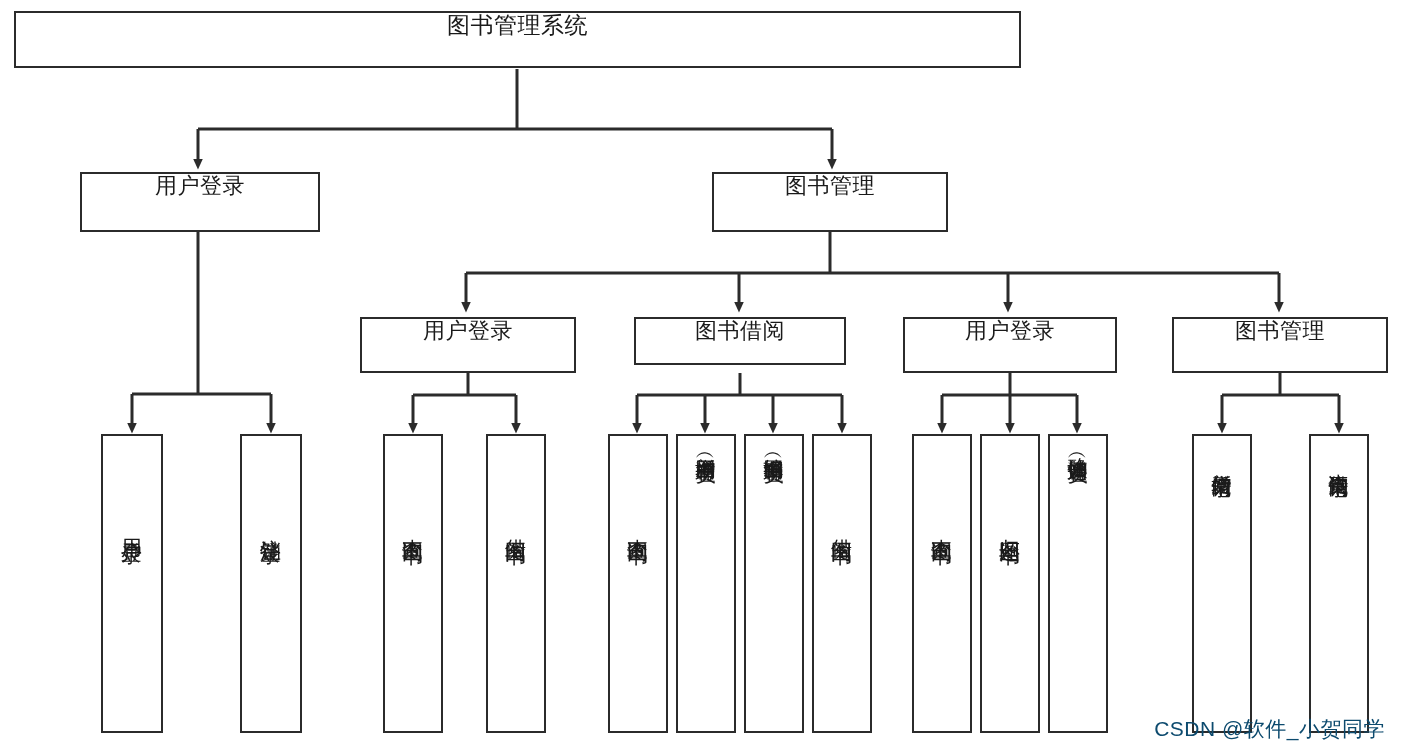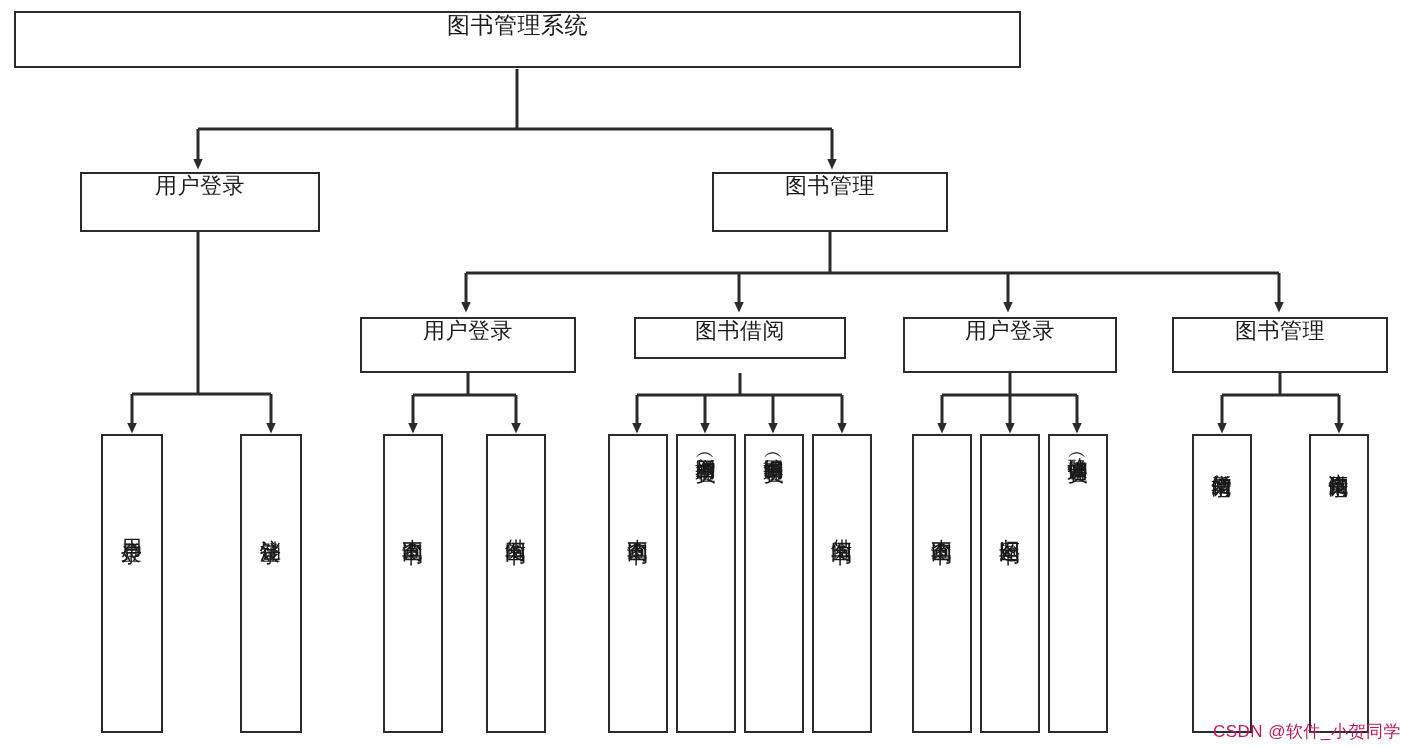--- a/index.html
+++ b/index.html
@@ -60,24 +60,24 @@
     line-height: 1.0;
     letter-spacing: 2px;
     white-space: nowrap;
   }
   .node.v.tall .lbl {
     font-size: 20px;
     letter-spacing: 1px;
   }
   .watermark {
     position: absolute;
-    right: 4px;
+    right: 20px;
     bottom: 4px;
-    font-size: 17px;
-    color: #be185d;
+    font-size: 21px;
+    color: #0c4a6e;
     white-space: nowrap;
     letter-spacing: 0.5px;
   }
 </style>
 </head>
 <body>
 
 <div id="canvas">
 
   <svg id="wires" viewBox="0 0 1405 747">
@@ -137,21 +137,21 @@
   <div class="node h" style="left:80px; top:172px; width:240px; height:60px;">
     <span class="lbl">用户登录</span>
   </div>
   <div class="node h" style="left:712px; top:172px; width:236px; height:60px;">
     <span class="lbl">图书管理</span>
   </div>
 
   <div class="node h" style="left:360px; top:317px; width:216px; height:56px;">
     <span class="lbl">用户登录</span>
   </div>
-  <div class="node h" style="left:634px; top:317px; width:212px; height:42px;">
+  <div class="node h" style="left:634px; top:317px; width:212px; height:48px;">
     <span class="lbl">图书借阅</span>
   </div>
   <div class="node h" style="left:903px; top:317px; width:214px; height:56px;">
     <span class="lbl">用户登录</span>
   </div>
   <div class="node h" style="left:1172px; top:317px; width:216px; height:56px;">
     <span class="lbl">图书管理</span>
   </div>
 
   <div class="node v" style="left:101px; top:434px; width:62px; height:299px; padding-top:86px;">

